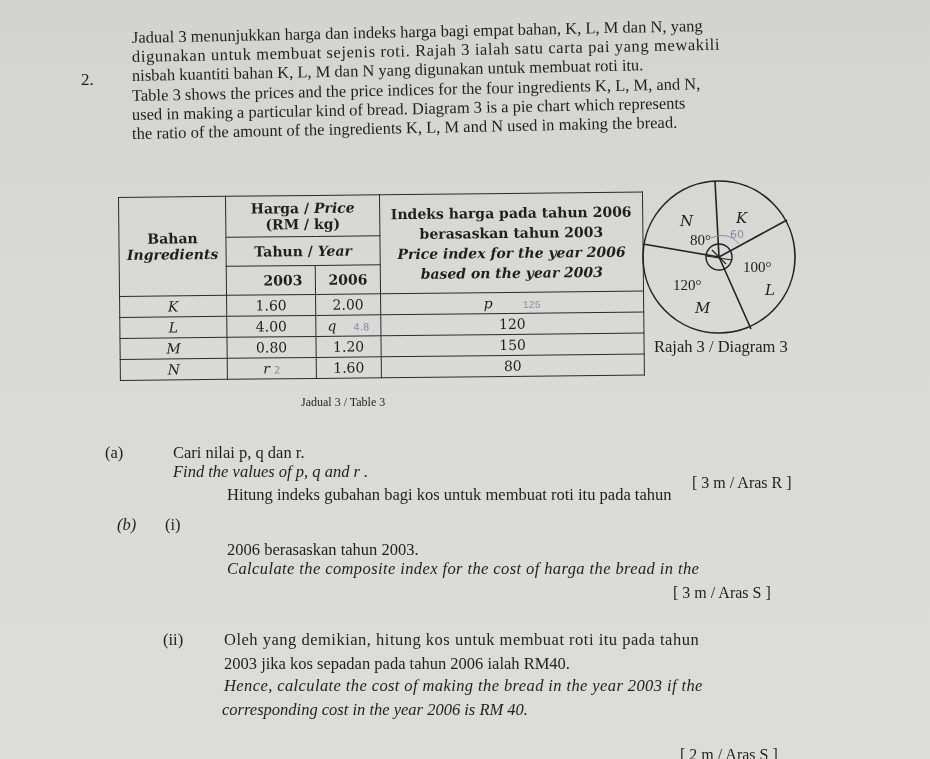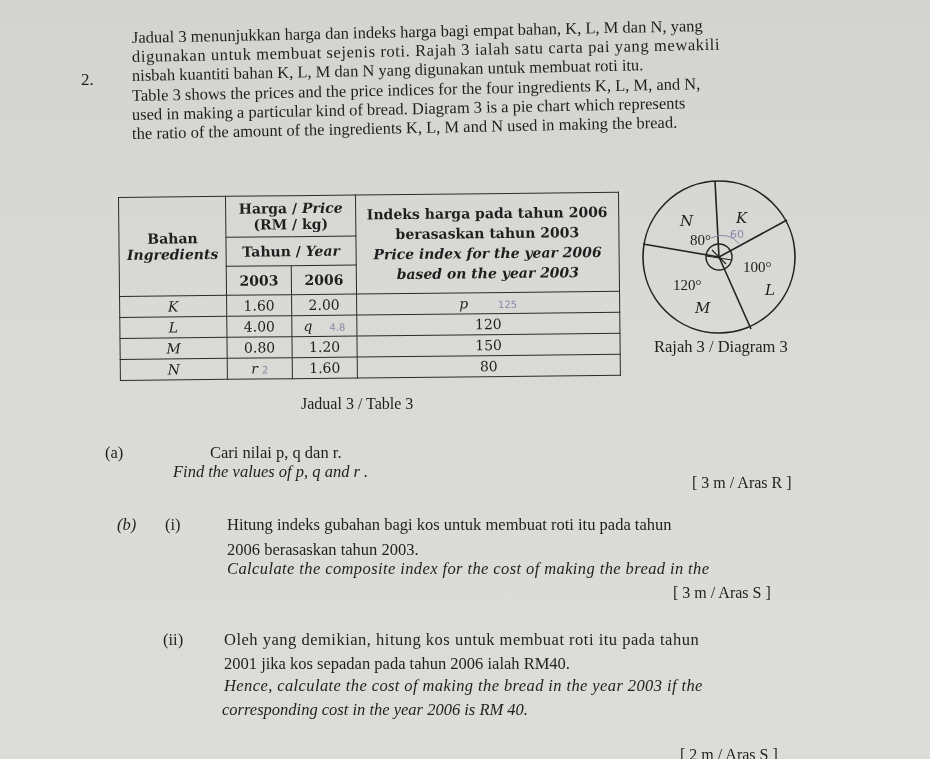--- a/index.html
+++ b/index.html
@@ -15,21 +15,21 @@
     .intro { position: absolute; left: 132px; font-size: 16.5px; line-height: 19px; white-space: nowrap; }
     .slanted { transform: rotate(-1.2deg); transform-origin: left center; }
 
     
     .tbl-wrap { position: absolute; left: 118px; top: 197px; transform: rotate(-0.6deg); transform-origin: left top; }
     table.price { border-collapse: collapse; font-family: "DejaVu Serif", serif; font-size: 14px; }
     table.price td { border: 1.5px solid #2a2a2a; text-align: center; padding: 0; height: 20px; }
     .bold { font-weight: bold; }
     .it { font-style: italic; }
     .hw { font-family: "DejaVu Sans", sans-serif; color: #8a8aa8; font-size: 10px; font-style: normal; margin-left: 8px; }
-    .tcap { position: absolute; left: 301px; top: 395px; font-size: 16px; }
+    .tcap { position: absolute; left: 301px; top: 395px; font-size: 12px; }
 
     
     .pie { position: absolute; left: 640px; top: 178px; }
     .pie-cap { position: absolute; left: 654px; top: 337px; font-size: 16.5px; }
 
     .qa { position: absolute; font-size: 16.5px; white-space: nowrap; }
     .mark { position: absolute; font-size: 16px; white-space: nowrap; }
   </style>
 </head>
 <body>
@@ -61,30 +61,30 @@
           <div class="bold">Indeks harga pada tahun 2006</div>
           <div class="bold">berasaskan tahun 2003</div>
           <div class="bold it">Price index for the year 2006</div>
           <div class="bold it">based on the year 2003</div>
         </td>
       </tr>
       <tr>
         <td colspan="2" style="height:28px;" class="bold"><span>Tahun / </span><span class="it">Year</span></td>
       </tr>
       <tr>
-        <td class="bold" style="width:64px; height:28px;">2003</td>
+        <td class="bold" style="width:64px; height:28px;padding-left:24px;">2003</td>
         <td class="bold" style="width:64px;margin-left:8px;">2006</td>
       </tr>
 
       <tr>
         <td class="it">K</td>
         <td>1.60</td>
         <td>2.00</td>
         <td>
-          <span class="it">p</span><span class="hw" style="margin-left:30px;">125</span>
+          <span class="it">p</span><span class="hw" style="margin-left:30px;font-family:Liberation Mono, monospace;">125</span>
         </td>
       </tr>
       <tr>
         <td class="it">L</td>
         <td>4.00</td>
         <td>
           <span class="it">q</span><span class="hw" style="margin-left:17px;">4.8</span>
         </td>
         <td>120</td>
       </tr>
@@ -127,31 +127,31 @@
     <text x="96" y="45" font-family="DejaVu Serif, serif" font-style="italic" font-size="15" fill="#222">K</text>
     <text x="90" y="60" font-family="DejaVu Sans, sans-serif" font-size="11" fill="#8a8aa8">60</text>
     <text x="103" y="94" font-family="Liberation Serif, serif" font-size="15" fill="#222">100°</text>
     <text x="125" y="117" font-family="DejaVu Serif, serif" font-style="italic" font-size="15" fill="#222">L</text>
     <text x="33" y="112" font-family="Liberation Serif, serif" font-size="15" fill="#222">120°</text>
     <text x="55" y="135" font-family="DejaVu Serif, serif" font-style="italic" font-size="15" fill="#222">M</text>
   </svg>
   <div class="pie-cap">Rajah 3 / Diagram 3</div>
 
   <div class="qa" style="left:105px; top:443px;">(a)</div>
-  <div class="qa" style="left:173px; top:443px;margin-left:37px;">Cari nilai p, q dan r.</div>
+  <div class="qa" style="left:173px; top:443px;">Cari nilai p, q dan r.</div>
   <div class="qa" style="left:173px; top:462px; font-style:italic;">Find the values of  p, q and r .</div>
   <div class="mark" style="left:676px; top:474px;margin-left:16px;">[ 3 m / Aras R ]</div>
 
   <div class="qa" style="left:117px; top:515px; font-style:italic;">(b)</div>
   <div class="qa" style="left:165px; top:515px;">(i)</div>
-  <div class="qa" style="left:227px; top:515px;text-align:center;">Hitung indeks gubahan bagi kos untuk membuat roti itu pada tahun</div>
+  <div class="qa" style="left:227px; top:485px;text-align:center;">Hitung indeks gubahan bagi kos untuk membuat roti itu pada tahun</div>
   <div class="qa" style="left:227px; top:540px;">2006 berasaskan tahun 2003.</div>
-  <div class="qa" style="left:227px; top:559px; font-style:italic; letter-spacing:0.4px;">Calculate the composite index for the cost of making the bread in the</div>
+  <div class="qa" style="left:227px; top:559px; font-style:italic; letter-spacing:0.4px;">Calculate the composite index for the cost of harga the bread in the</div>
   <div class="mark" style="left:673px; top:584px;">[ 3 m / Aras S ]</div>
 
   <div class="qa" style="left:163px; top:630px;">(ii)</div>
   <div class="qa" style="left:224px; top:630px; letter-spacing:0.5px;">Oleh yang demikian, hitung kos untuk membuat roti itu pada tahun</div>
-  <div class="qa" style="left:224px; top:654px;">2001 jika kos sepadan pada tahun 2006 ialah RM40.</div>
+  <div class="qa" style="left:224px; top:654px;">2003 jika kos sepadan pada tahun 2006 ialah RM40.</div>
   <div class="qa" style="left:224px; top:676px; font-style:italic; letter-spacing:0.4px;">Hence, calculate the cost of making the bread in the year 2003 if the</div>
   <div class="qa" style="left:222px; top:700px; font-style:italic;">corresponding cost in the year 2006 is RM 40.</div>
   <div class="mark" style="left:680px; top:746px;">[ 2 m / Aras S ]</div>
 
 </div>
 
 </body></html>

